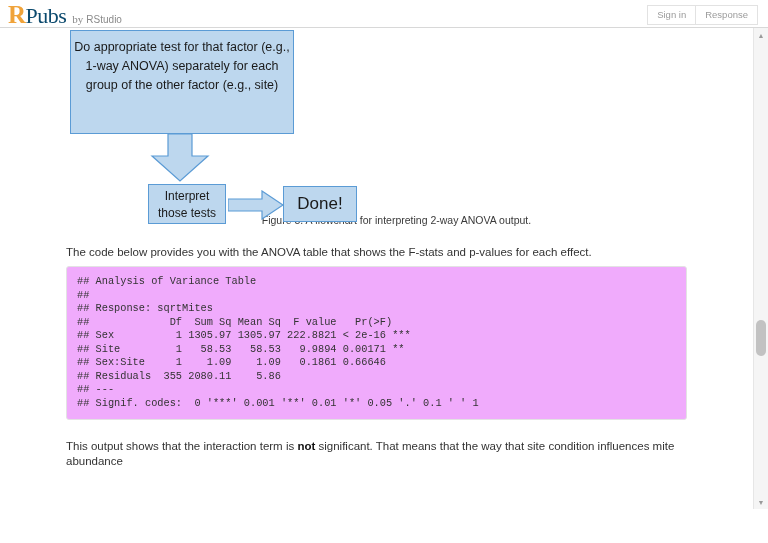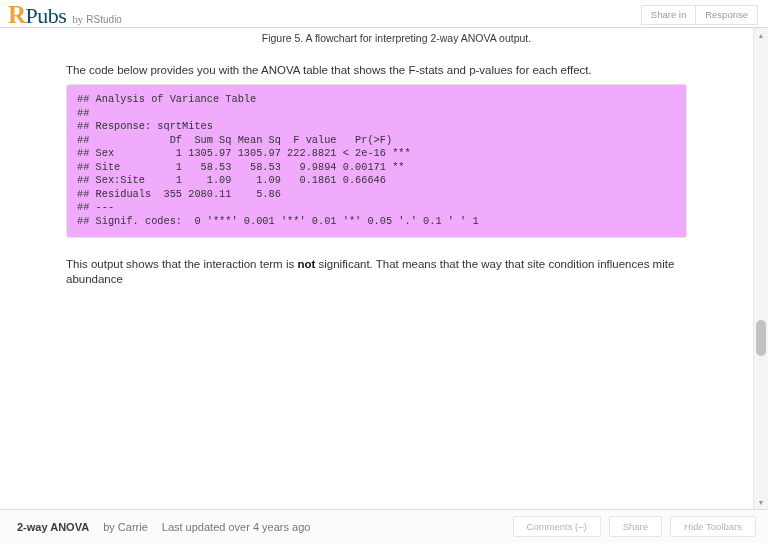--- a/index.html
+++ b/index.html
@@ -220,28 +220,44 @@
 <div id="app">
 
   <div class="topbar">
     <div class="brand">
       <span class="brand-r">R</span>
       <span class="brand-pubs">Pubs</span>
       <span class="brand-by">by</span>
       <span class="brand-rstudio">RStudio</span>
     </div>
     <div class="topbtns">
-      <div class="topbtn">Share in</div>
+      <div class="topbtn">Sign in</div>
       <div class="topbtn">Response</div>
     </div>
   </div>
 
   <div class="docarea">
     <div class="doc">
 
+      <div class="flow">
+
+        <div class="fbox fbox-top">Do appropriate test for that factor (e.g., 1-way ANOVA) separately for each group of the other factor (e.g., site)</div>
+
+        <svg class="arrow-down" viewBox="0 0 64 48">
+          <polygon points="20,0 44,0 44,22 60,22 32,47 4,22 20,22" fill="#bdd7ee" stroke="#5b9bd5" stroke-width="1.2"></polygon>
+        </svg>
+
+        <div class="fbox fbox-interp">Interpret those tests</div>
+
+        <svg class="arrow-right" viewBox="0 0 56 30">
+          <polygon points="0,9 34,9 34,1 55,15 34,29 34,21 0,21" fill="#bdd7ee" stroke="#5b9bd5" stroke-width="1.2"></polygon>
+        </svg>
+
+        <div class="fbox fbox-done">Done!</div>
+      </div>
 
       <div class="figcap">Figure 5. A flowchart for interpreting 2-way ANOVA output.</div>
 
       <p class="para"><span>The code below provides you with the ANOVA table that shows the F-stats and p-values for each effect.</span></p>
 
 
       <div class="codewrap">
         <pre class="code output">## Analysis of Variance Table
 ## 
 ## Response: sqrtMites
@@ -258,24 +274,14 @@
 
     </div>
   </div>
 
   <div class="scrollbar">
     <div class="sb-up">▲</div>
     <div class="sb-thumb"></div>
     <div class="sb-down">▼</div>
   </div>
 
-  <div class="footer">
-    <span class="f-title">2-way ANOVA</span>
-    <span class="f-by">by Carrie</span>
-    <span class="f-upd">Last updated over 4 years ago</span>
-    <div class="f-right">
-      <div class="fbtn">Comments (–)</div>
-      <div class="fbtn">Share</div>
-      <div class="fbtn">Hide Toolbars</div>
-    </div>
-  </div>
 
 </div>
 
 </body></html>

